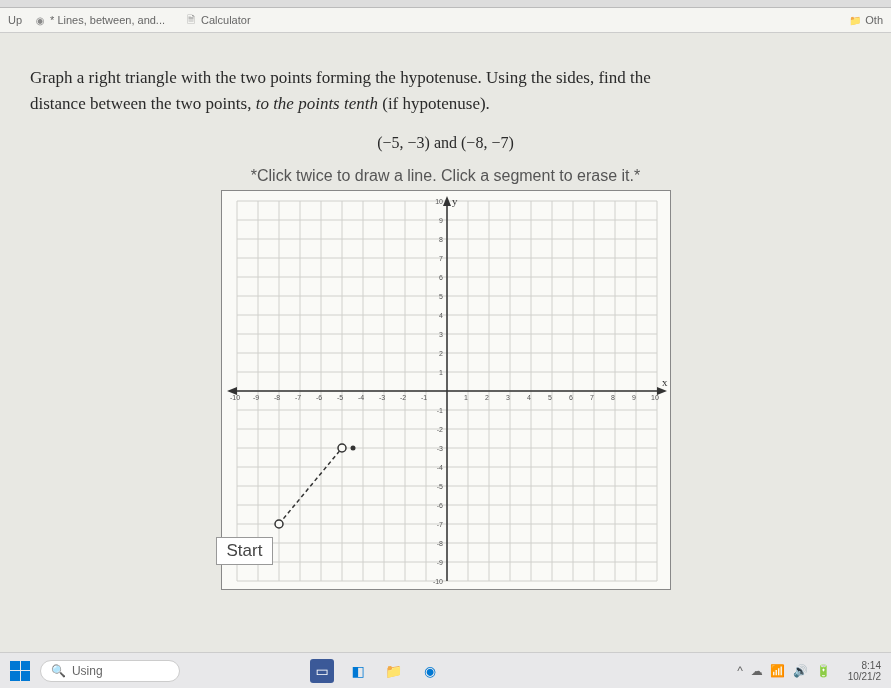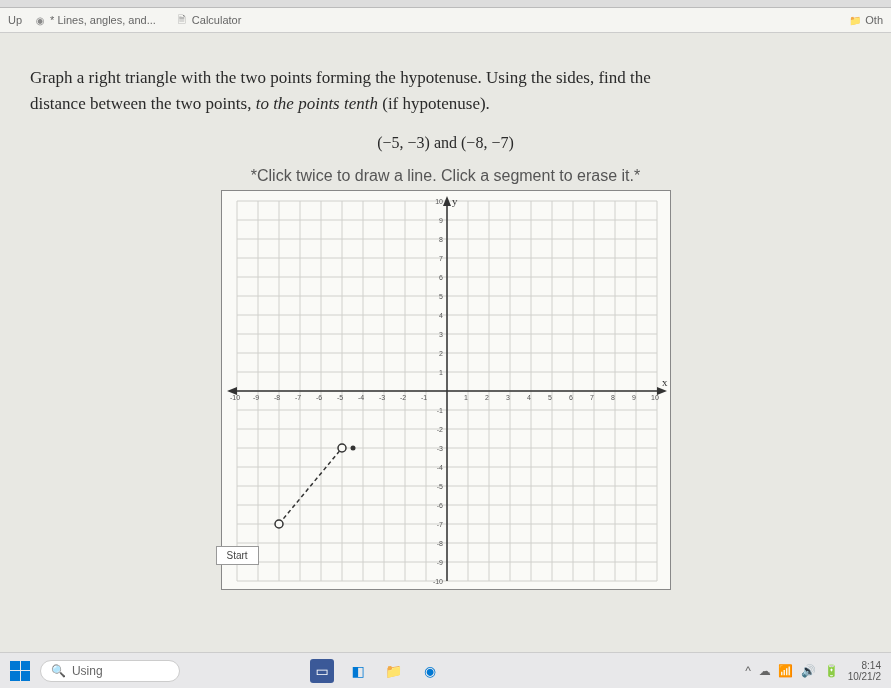--- a/index.html
+++ b/index.html
@@ -86,21 +86,21 @@
       border: 1px solid #888;
       position: relative;
     }
     .start-button {
       position: absolute;
       left: -5px;
       bottom: 25px;
       background: #fff;
       border: 1px solid #999;
       padding: 3px 10px;
-      font-size: 10px;
+      font-size: 17px;
       font-family: Arial, sans-serif;
       color: #444;
       cursor: pointer;
     }
     .taskbar {
       position: absolute;
       bottom: 0;
       left: 0;
       right: 0;
       height: 36px;
@@ -142,32 +142,32 @@
     }
     .taskbar-right {
       margin-left: auto;
       display: flex;
       align-items: center;
       gap: 8px;
       font-size: 10px;
       color: #555;
     }
     .systray-icon { font-size: 12px; color: #666; }
-    .time-block { text-align: right; line-height: 1.1; }
+    .time-block { text-align: right; line-height: 1.1; margin-left: 8px; }
   </style>
 </head>
 <body>
 
 <div class="top-strip"></div>
 
 <div class="tabs-bar">
   <span>Up</span>
   <div class="tab-item">
     <span class="tab-icon globe-icon">◉</span>
-    <span>* Lines, angles, and...</span>
+    <span>* Lines, between, and...</span>
   </div>
   <div class="tab-item">
     <span class="tab-icon doc-icon">🗎</span>
     <span>Calculator</span>
   </div>
   <div class="tab-right">
     <span class="tab-icon folder-icon">📁</span>
     <span>Oth</span>
   </div>
 </div>

